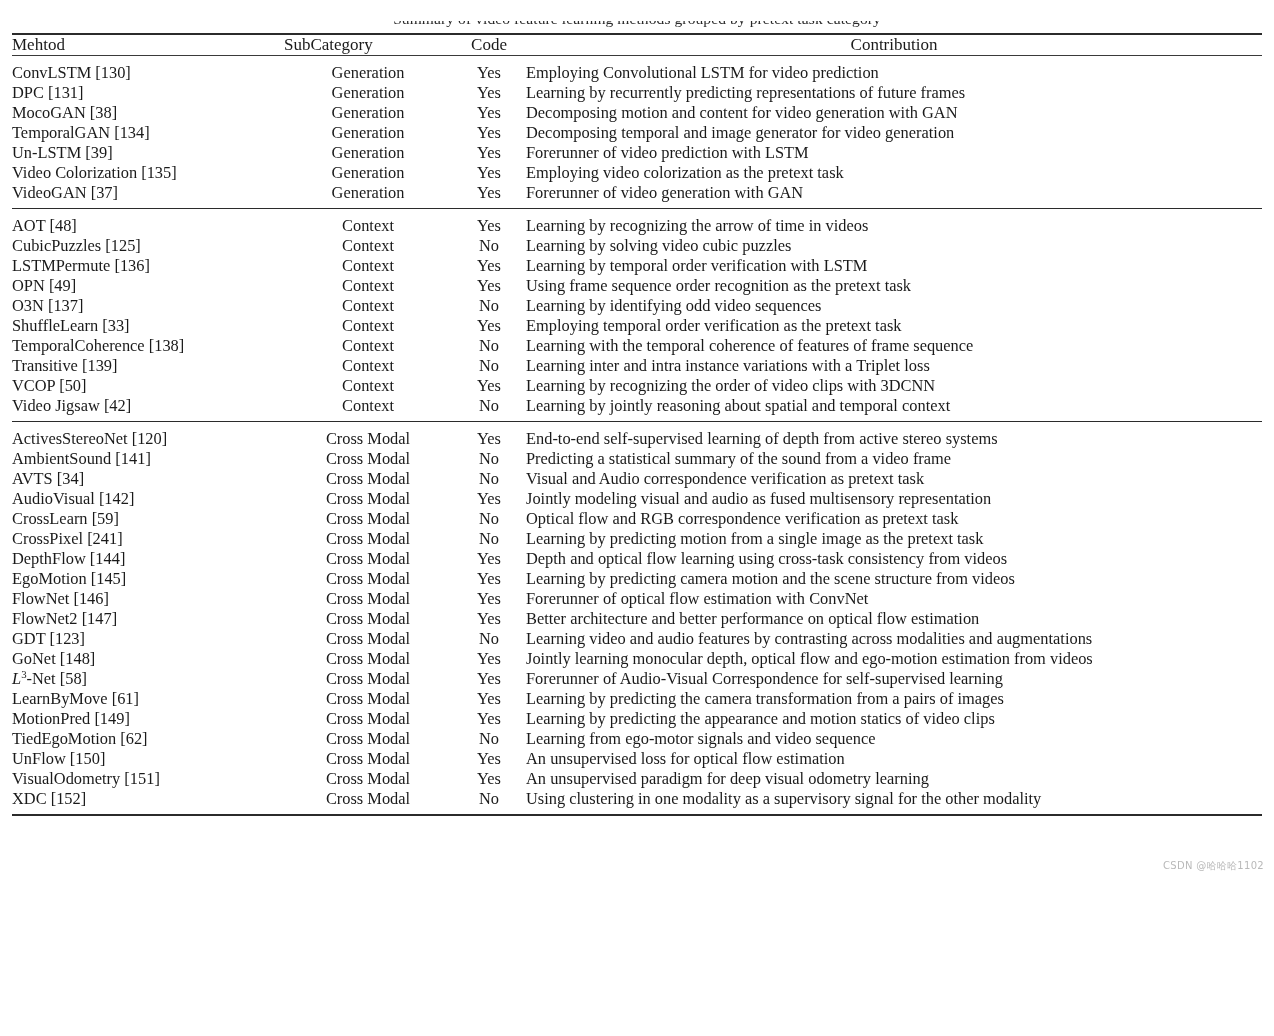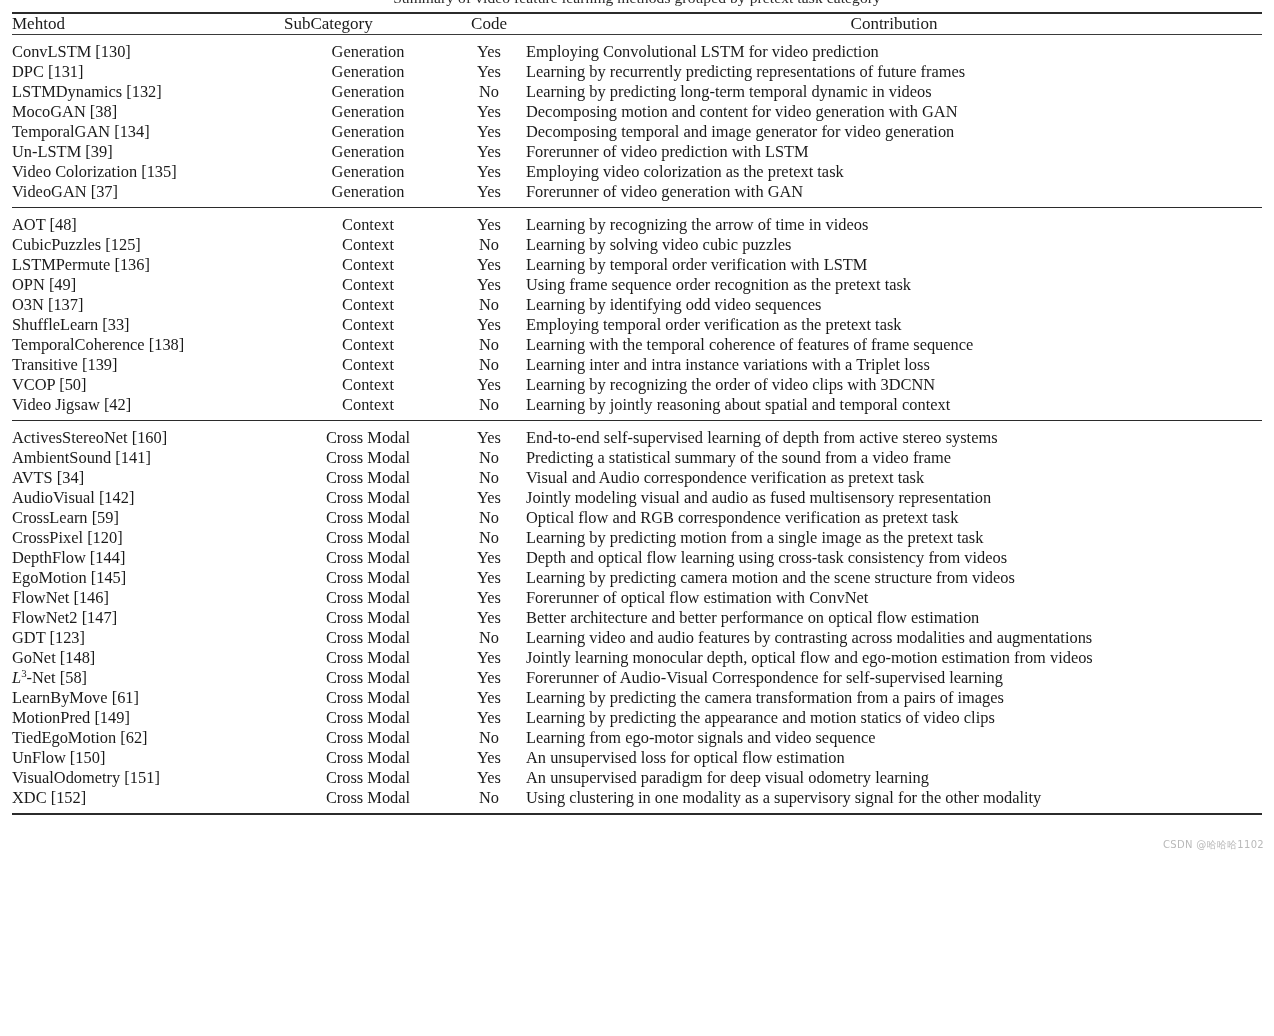--- a/index.html
+++ b/index.html
@@ -13,20 +13,21 @@
     color: #1a1a1a;
     -webkit-font-smoothing: antialiased;
   }
   #page {
     position: relative;
     width: 1274px;
     height: 856px;
     background: #ffffff;
     overflow: hidden;
     box-sizing: border-box;
+    margin-top: 21px;
   }
 
   
   .caption-sliver {
     position: absolute;
     top: -11px;
     left: 0;
     width: 1274px;
     height: 18px;
     overflow: hidden;
@@ -163,26 +164,20 @@
             <td class="cell-code">Yes</td>
             <td class="cell-contribution">Employing Convolutional LSTM for video prediction</td>
           </tr>
           <tr class="data-row">
             <td class="cell-method">DPC [131]</td>
             <td class="cell-subcategory">Generation</td>
             <td class="cell-code">Yes</td>
             <td class="cell-contribution">Learning by recurrently predicting representations of future frames</td>
           </tr>
           <tr class="data-row">
-            <td class="cell-method">LSTMDynamics [132]</td>
-            <td class="cell-subcategory">Generation</td>
-            <td class="cell-code">No</td>
-            <td class="cell-contribution">Learning by predicting long-term temporal dynamic in videos</td>
-          </tr>
-          <tr class="data-row">
             <td class="cell-method">MocoGAN [38]</td>
             <td class="cell-subcategory">Generation</td>
             <td class="cell-code">Yes</td>
             <td class="cell-contribution">Decomposing motion and content for video generation with GAN</td>
           </tr>
           <tr class="data-row">
             <td class="cell-method">TemporalGAN [134]</td>
             <td class="cell-subcategory">Generation</td>
             <td class="cell-code">Yes</td>
             <td class="cell-contribution">Decomposing temporal and image generator for video generation</td>
@@ -277,21 +272,21 @@
           <tr class="spacer-xs">
             <td colspan="4"></td>
           </tr>
           <tr class="rule-thick">
             <td colspan="4"></td>
           </tr>
           <tr class="spacer-sm">
             <td colspan="4"></td>
           </tr>
           <tr class="data-row">
-            <td class="cell-method">ActivesStereoNet [160]</td>
+            <td class="cell-method">ActivesStereoNet [120]</td>
             <td class="cell-subcategory">Cross Modal</td>
             <td class="cell-code">Yes</td>
             <td class="cell-contribution">End-to-end self-supervised learning of depth from active stereo systems</td>
           </tr>
           <tr class="data-row">
             <td class="cell-method">AmbientSound [141]</td>
             <td class="cell-subcategory">Cross Modal</td>
             <td class="cell-code">No</td>
             <td class="cell-contribution">Predicting a statistical summary of the sound from a video frame</td>
           </tr>
@@ -307,21 +302,21 @@
             <td class="cell-code">Yes</td>
             <td class="cell-contribution">Jointly modeling visual and audio as fused multisensory representation</td>
           </tr>
           <tr class="data-row">
             <td class="cell-method">CrossLearn [59]</td>
             <td class="cell-subcategory">Cross Modal</td>
             <td class="cell-code">No</td>
             <td class="cell-contribution">Optical flow and RGB correspondence verification as pretext task</td>
           </tr>
           <tr class="data-row">
-            <td class="cell-method">CrossPixel [120]</td>
+            <td class="cell-method">CrossPixel [241]</td>
             <td class="cell-subcategory">Cross Modal</td>
             <td class="cell-code">No</td>
             <td class="cell-contribution">Learning by predicting motion from a single image as the pretext task</td>
           </tr>
           <tr class="data-row">
             <td class="cell-method">DepthFlow [144]</td>
             <td class="cell-subcategory">Cross Modal</td>
             <td class="cell-code">Yes</td>
             <td class="cell-contribution">Depth and optical flow learning using cross-task consistency from videos</td>
           </tr>

